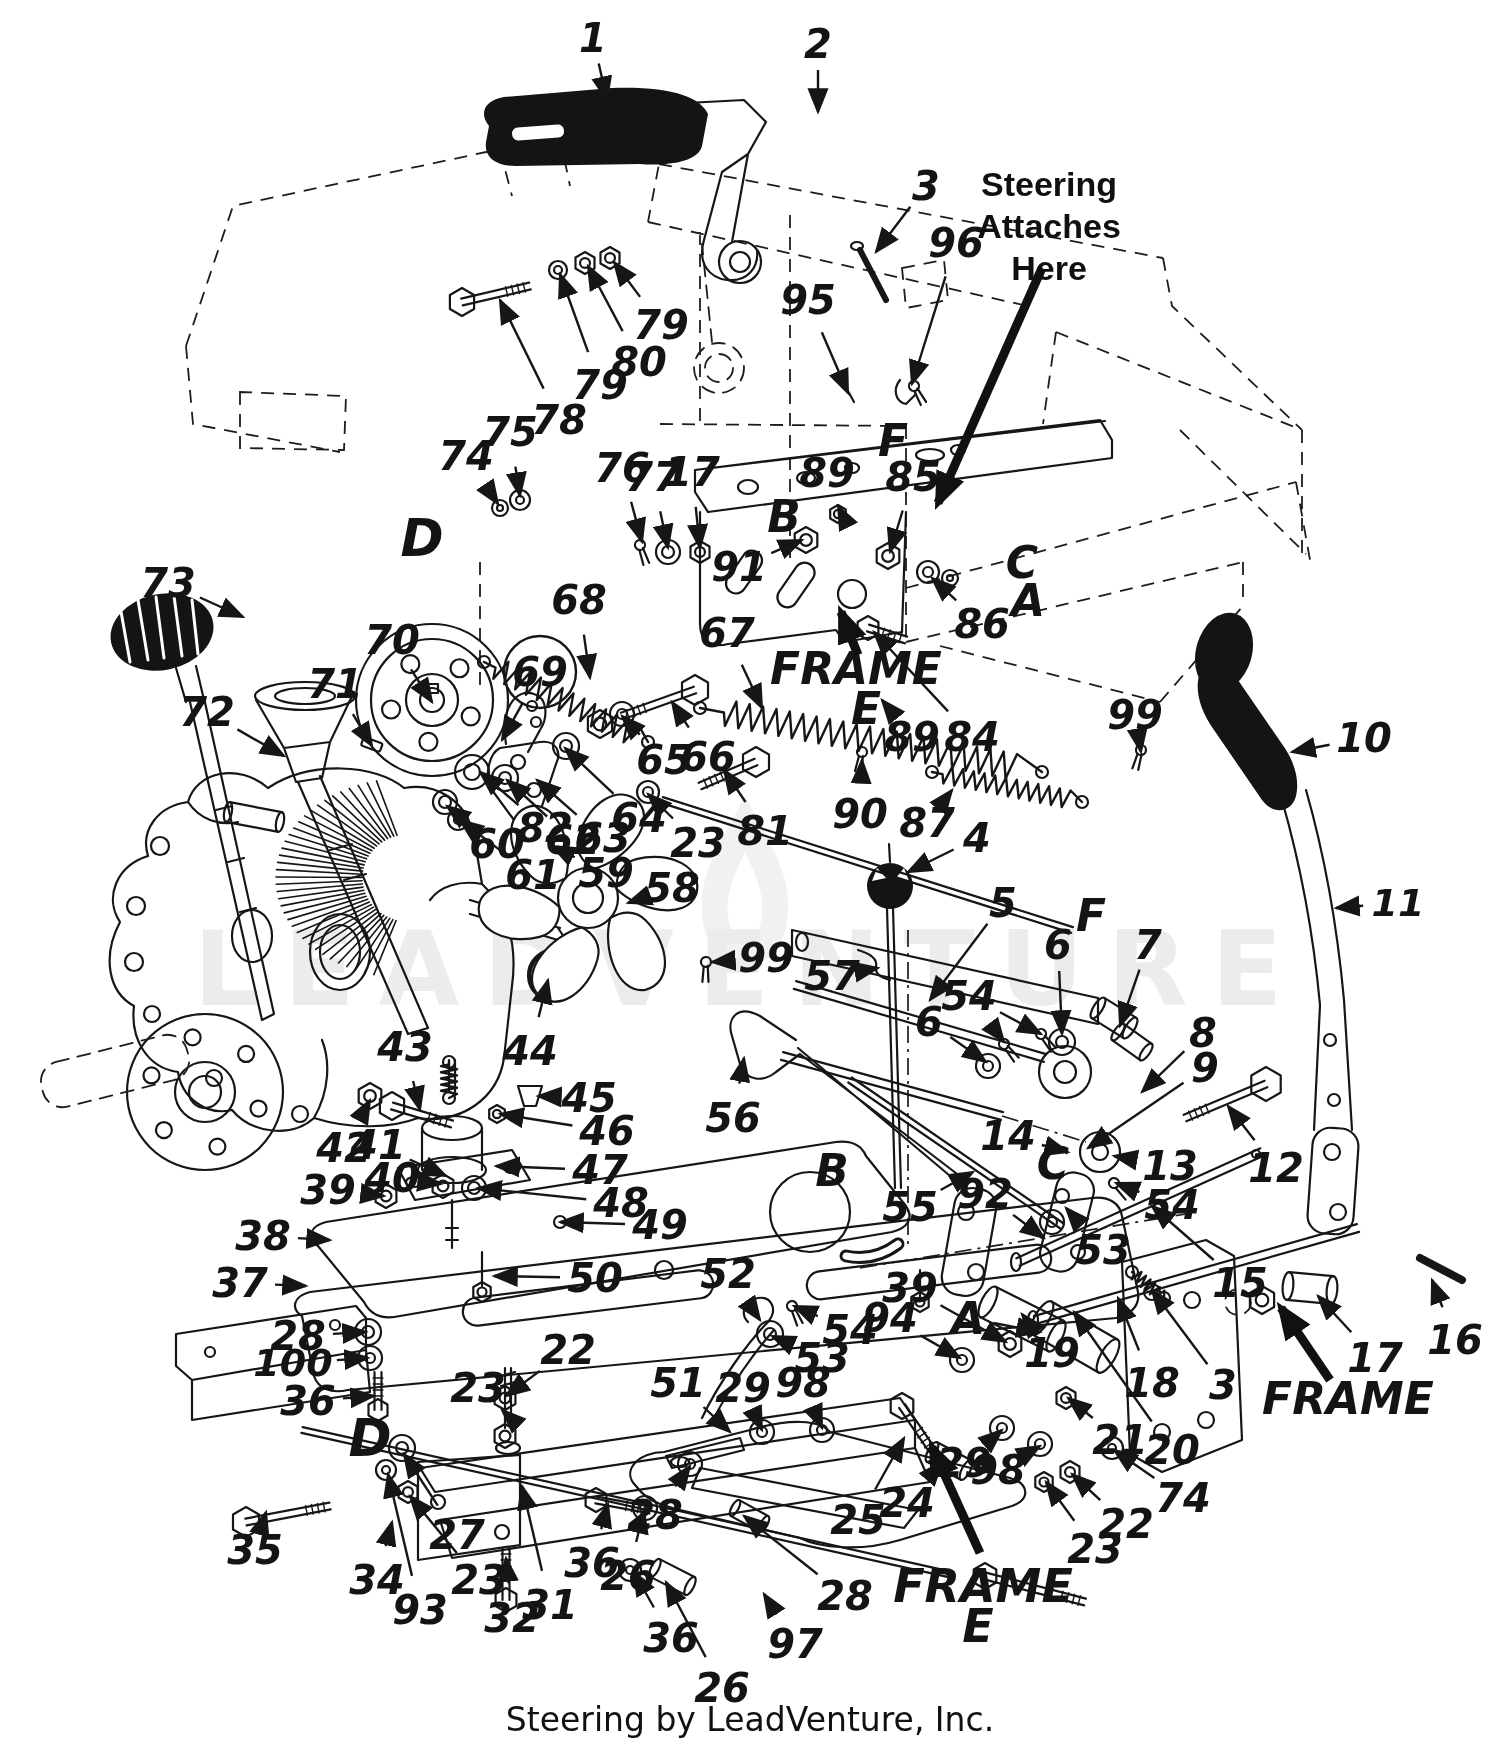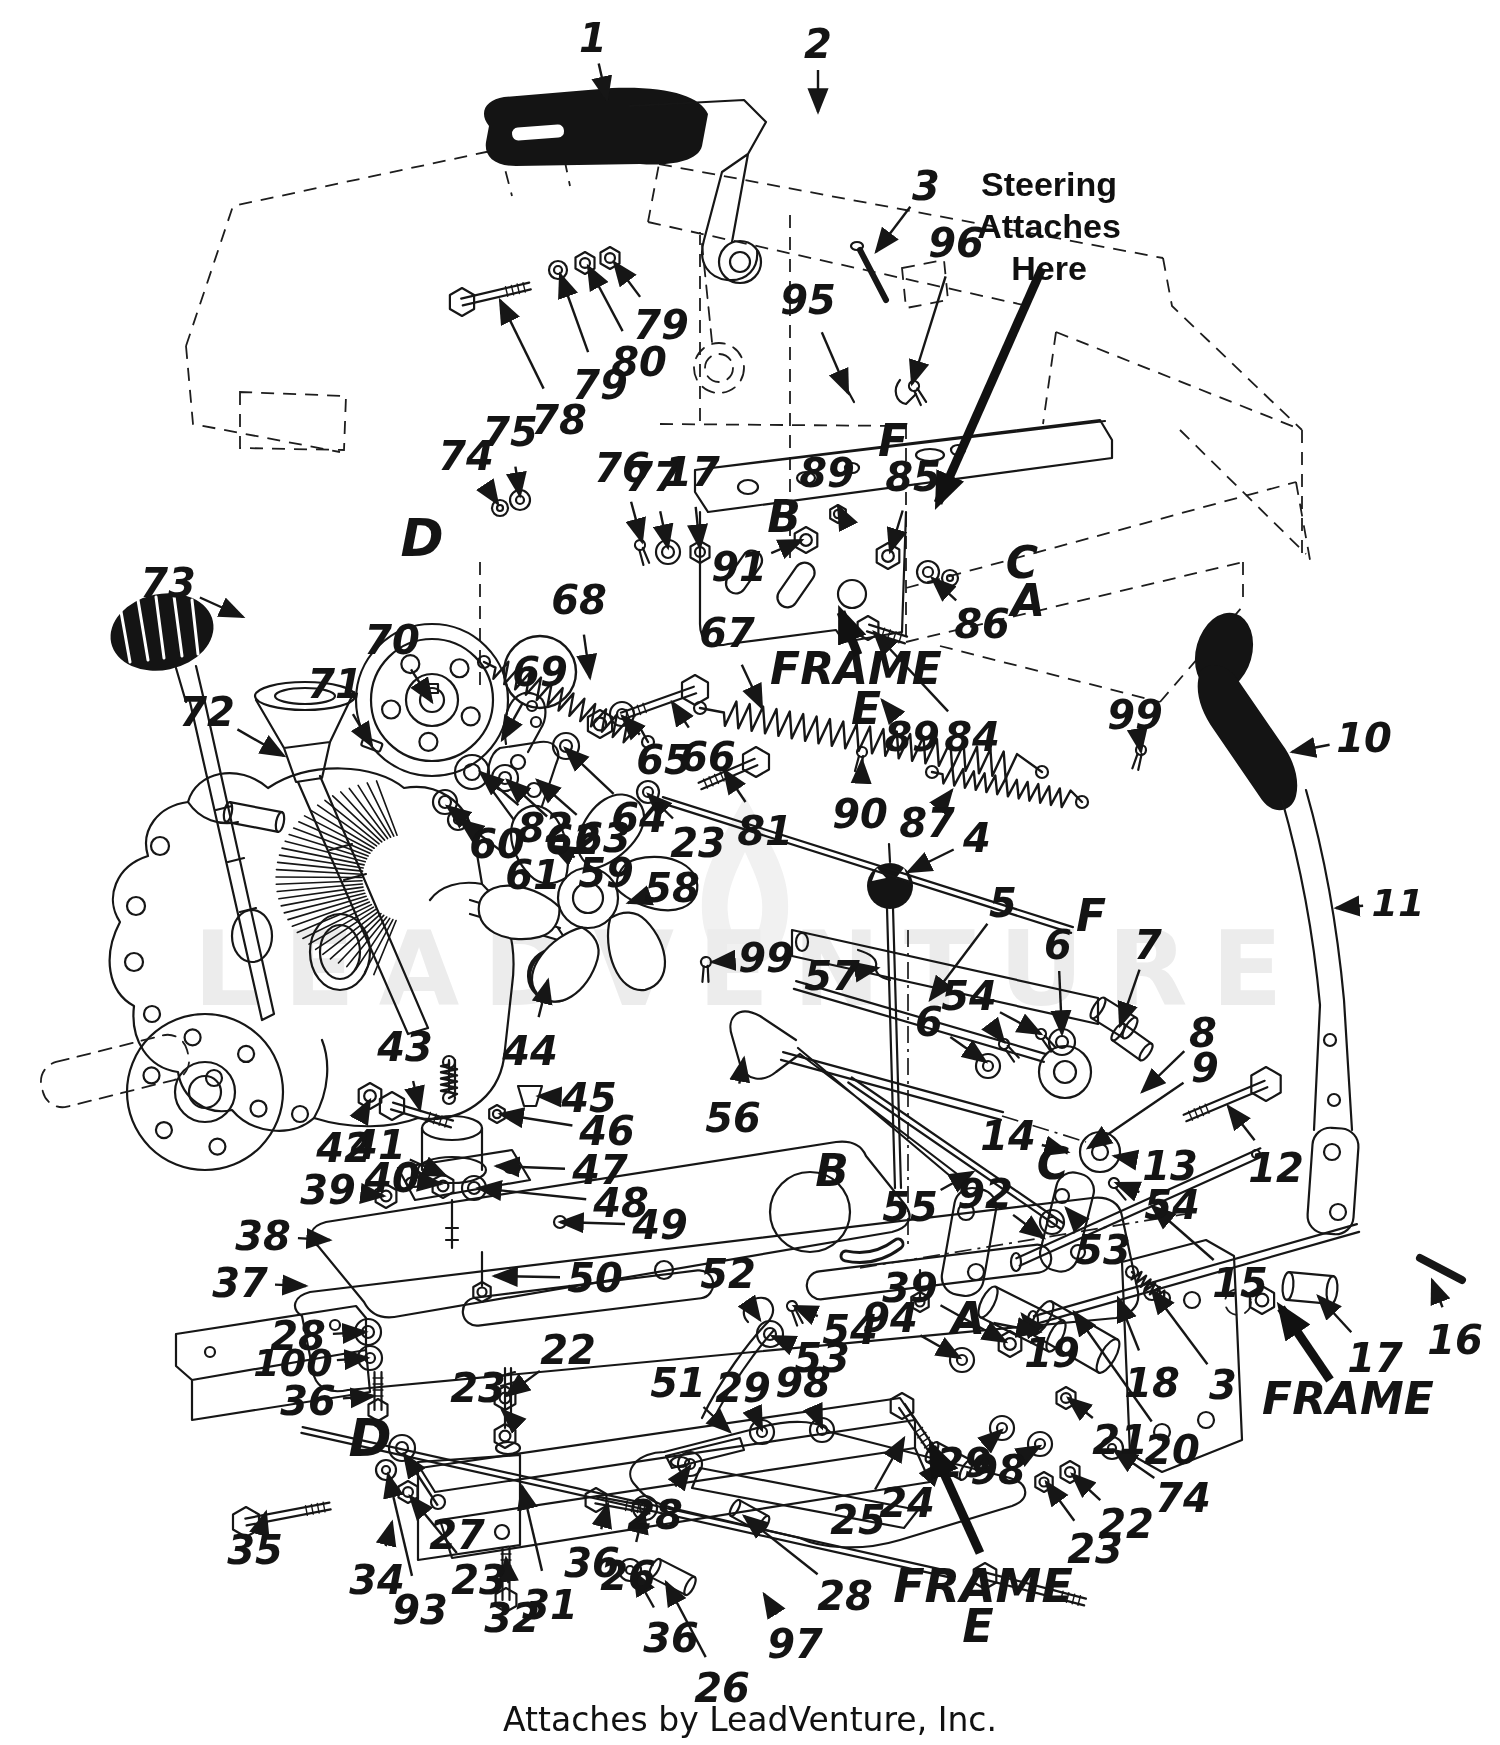--- a/index.html
+++ b/index.html
@@ -1128,14 +1128,14 @@
         <text x="983" y="1586" class="frameL" font-size="46" text-anchor="middle" dominant-baseline="central">FRAME</text>
         <text x="978" y="1626" class="frameL" font-size="46" text-anchor="middle" dominant-baseline="central">E</text>
         <text x="1348" y="1398" class="frameL" font-size="44" text-anchor="middle" dominant-baseline="central">FRAME</text>
         <line x1="1042" y1="268" x2="938" y2="503" class="thick" marker-end="url(#arrB)"></line>
         <line x1="858" y1="655" x2="841" y2="612" class="thick" marker-end="url(#arrB)"></line>
         <line x1="1330" y1="1380" x2="1281" y2="1308" class="thick" marker-end="url(#arrB)"></line>
         <line x1="980" y1="1553" x2="932" y2="1447" class="thick" marker-end="url(#arrB)"></line>
       </g>
   </svg>
 
-  <div class="caption">Attaches by LeadVenture, Inc.</div>
+  <div class="caption">Steering by LeadVenture, Inc.</div>
 </div>
 
 </body></html>

